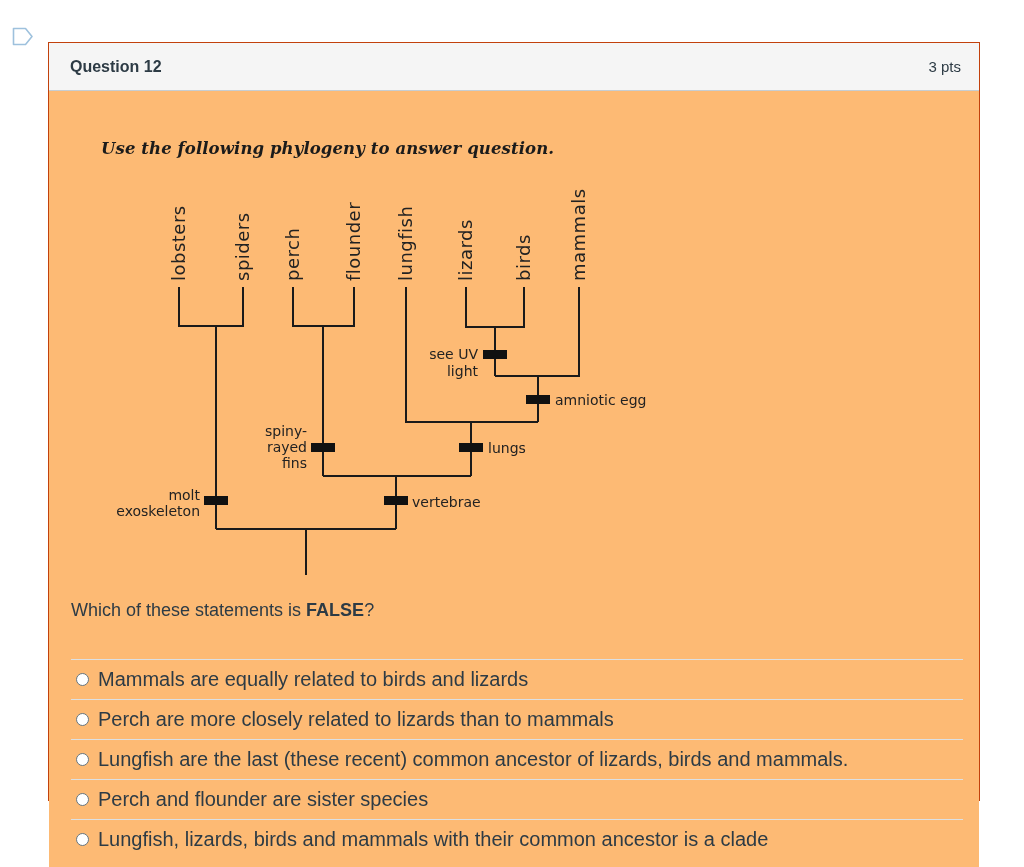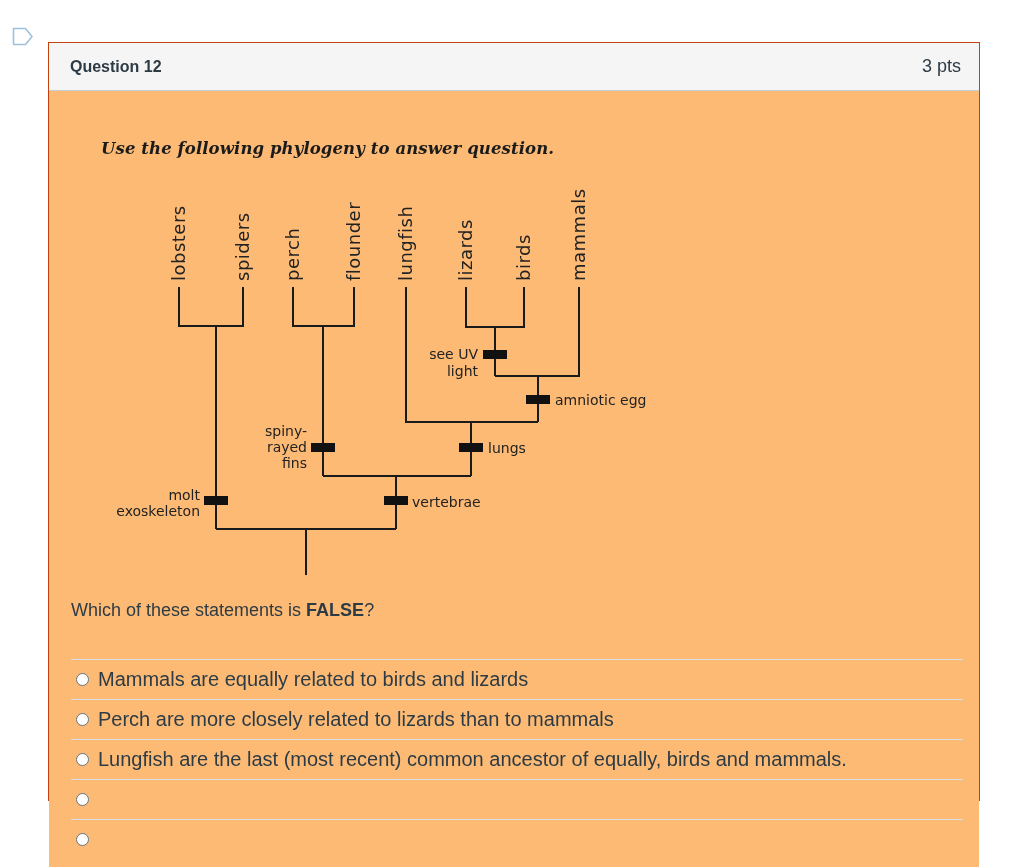--- a/index.html
+++ b/index.html
@@ -28,21 +28,21 @@
     margin-top: 28px;
   }
   .card-header {
     height: 48px;
     background: #f5f5f5;
     border-bottom: 1px solid #c7cdd1;
     display: flex; align-items: center; justify-content: space-between;
     padding: 0 18px 0 21px;
   }
   .q-title { font-size: 16px; font-weight: bold; color: #2d3b45; }
-  .q-pts { font-size: 18px; color: #2d3b45; }
+  .q-pts { font-size: 15px; color: #2d3b45; }
 
   .card-body { position: relative; height: 787px; background: #fdba74; }
 
   .instruction {
     position: absolute; left: 52px; top: 48px;
     font-family: "DejaVu Serif", serif;
     font-style: italic; font-weight: bold;
     font-size: 16.5px; color: #1b1b1b;
     letter-spacing: 0.1px;
   }
@@ -158,25 +158,27 @@
         <div class="option-row">
           <span class="radio"></span>
           <span class="option-label">Mammals are equally related to birds and lizards</span>
         </div>
         <div class="option-row">
           <span class="radio"></span>
           <span class="option-label">Perch are more closely related to lizards than to mammals</span>
         </div>
         <div class="option-row">
           <span class="radio"></span>
-          <span class="option-label">Lungfish are the last (most recent) common ancestor of equally, birds and mammals.</span>
+          <span class="option-label">Lungfish are the last (these recent) common ancestor of lizards, birds and mammals.</span>
         </div>
         <div class="option-row">
           <span class="radio"></span>
+          <span class="option-label">Perch and flounder are sister species</span>
         </div>
         <div class="option-row">
           <span class="radio"></span>
+          <span class="option-label">Lungfish, lizards, birds and mammals with their common ancestor is a clade</span>
         </div>
       </div>
 
     </div>
   </div>
 </div>
 
 </body></html>

